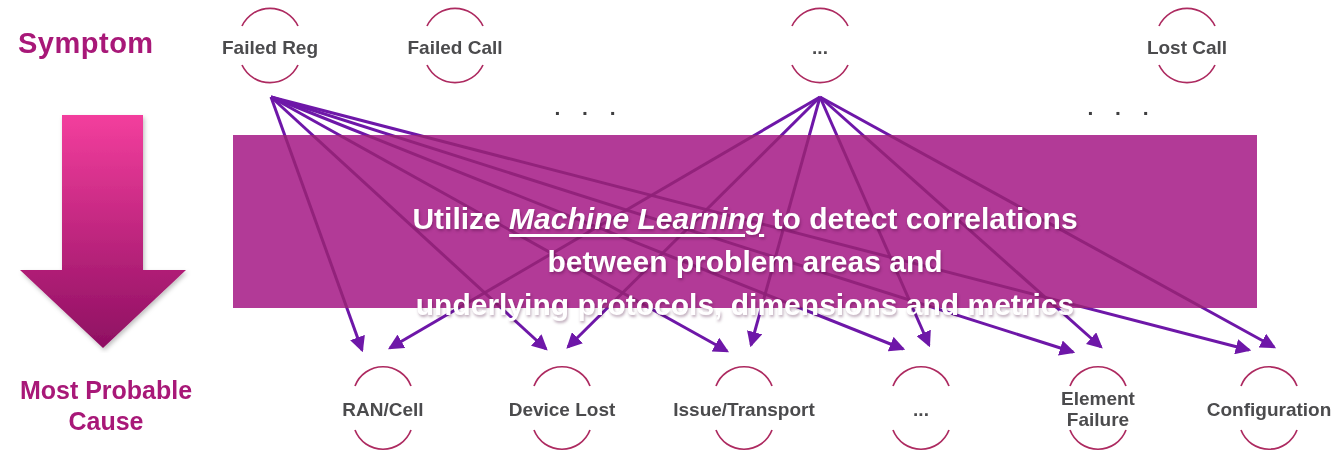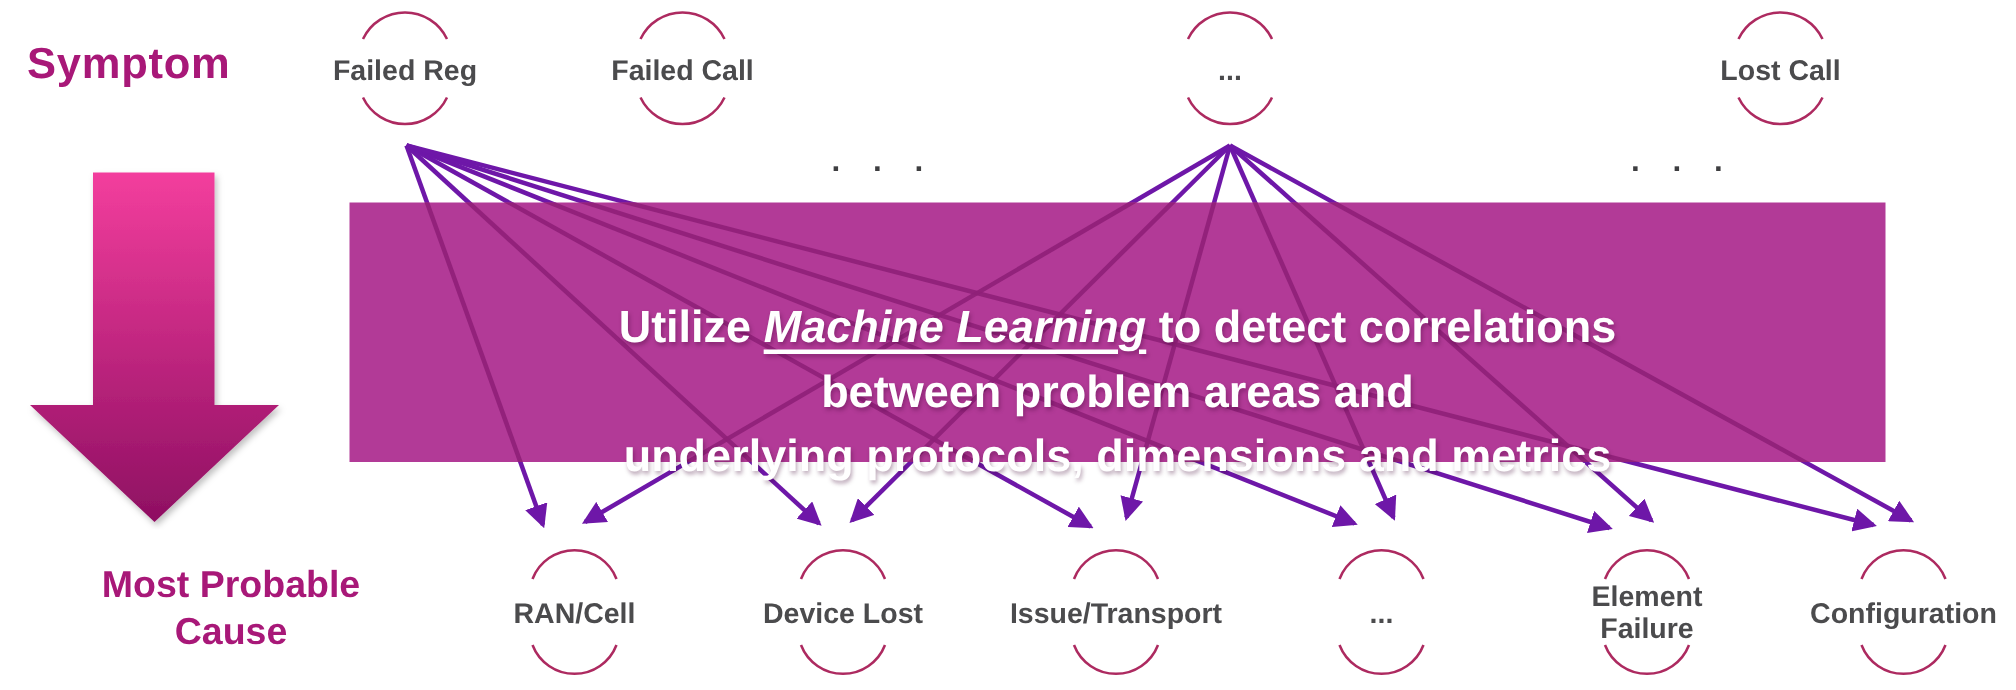--- a/index.html
+++ b/index.html
@@ -7,21 +7,21 @@
     position:relative;width:1344px;height:460px;overflow:hidden;background:#ffffff;
     font-family:"Liberation Sans","DejaVu Sans",sans-serif;
   }
   
   .symptom-label{
     position:absolute;left:18px;top:27px;width:164px;
     font-size:29px;font-weight:bold;color:#A81878;letter-spacing:.5px;
   }
   .cause-label{
     position:absolute;left:0px;top:375px;width:212px;text-align:center;
-    font-size:25px;font-weight:bold;color:#A81878;line-height:31px;padding-left:48px;
+    font-size:25px;font-weight:bold;color:#A81878;line-height:31px;
   }
   .big-arrow-svg{position:absolute;left:14px;top:108px;}
   
   .banner{
     position:absolute;left:233px;top:135px;width:1024px;height:173px;
     background:#B23A97;z-index:2;
   }
   .banner-text{
     position:absolute;left:233px;top:135px;width:1024px;height:173px;z-index:4;
     display:flex;flex-direction:column;justify-content:center;align-items:center;

